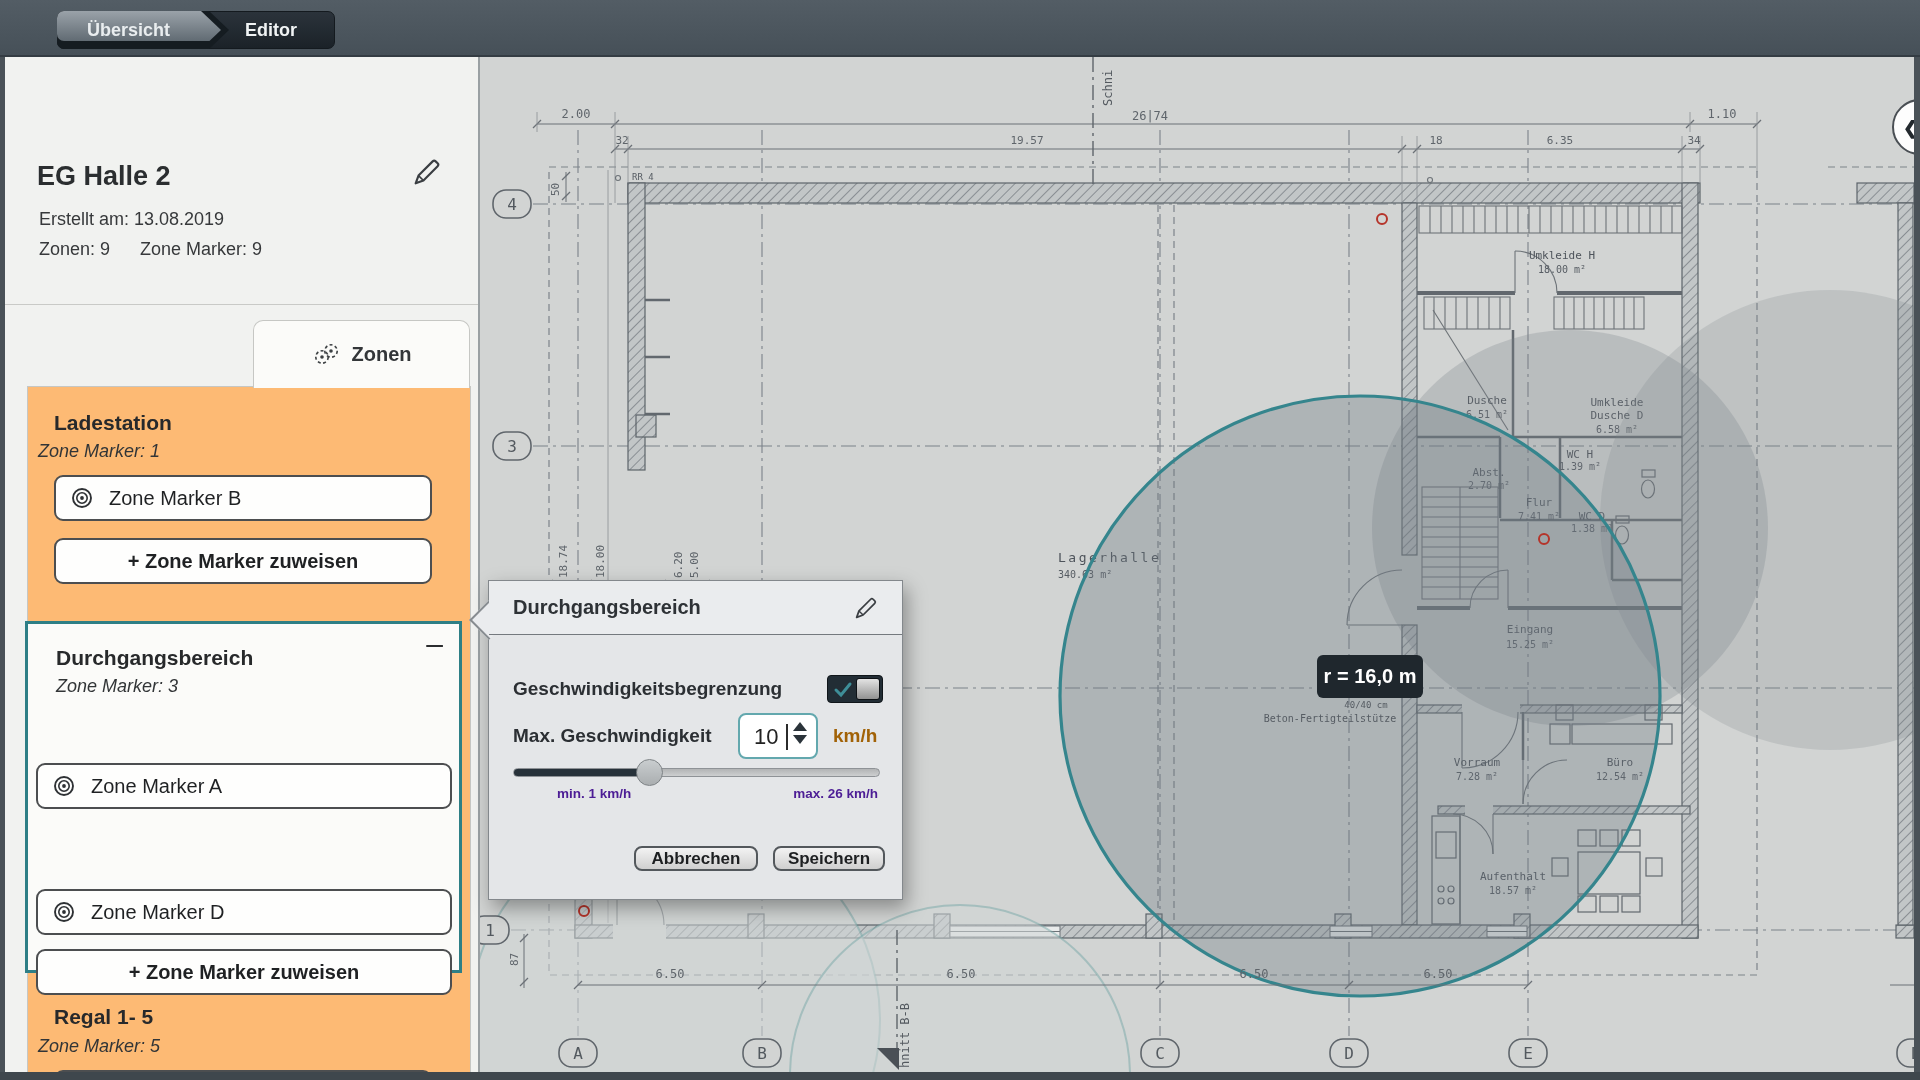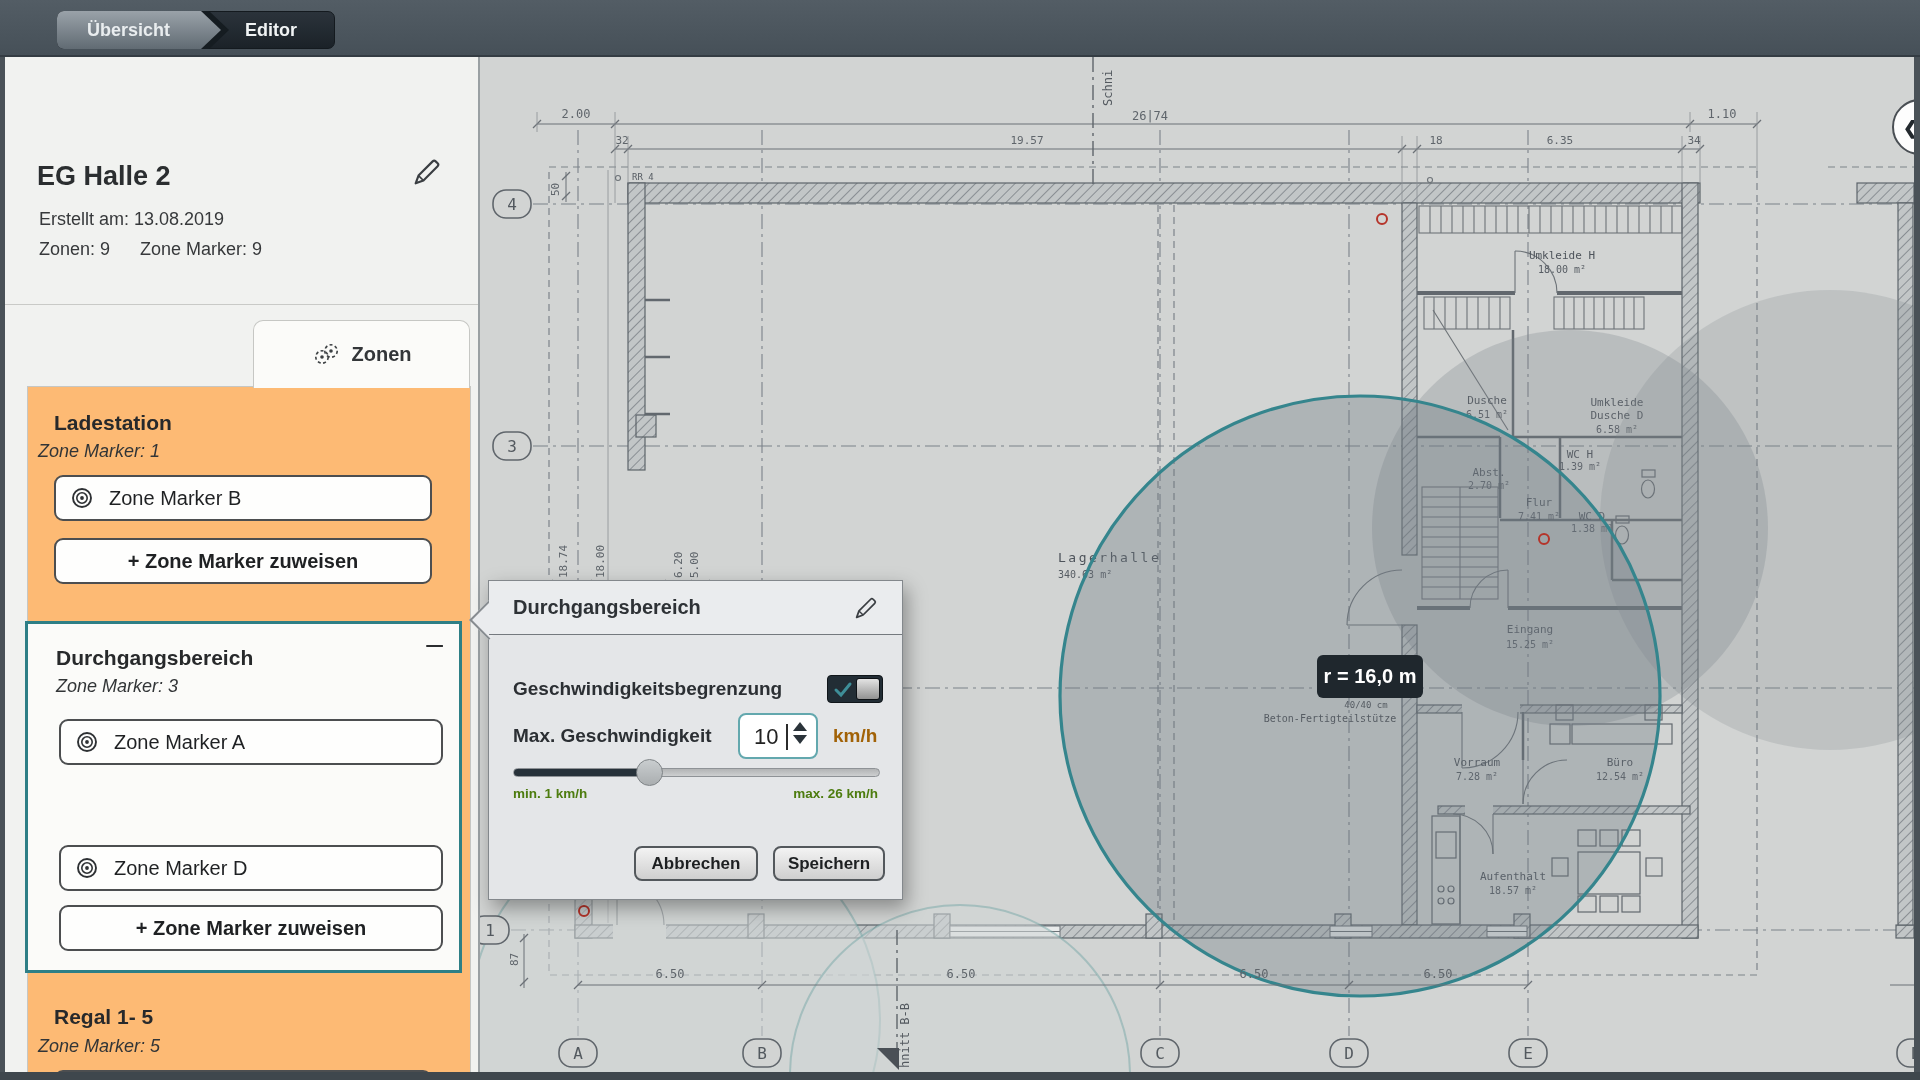--- a/index.html
+++ b/index.html
@@ -7,21 +7,21 @@
        font-family:"Liberation Sans",sans-serif;-webkit-font-smoothing:antialiased;}
   
   #topbar{position:absolute;left:0;top:0;width:1920px;height:57px;
           background:linear-gradient(#535d65,#465058);border-bottom:2px solid #343c43;box-sizing:border-box;}
   #crumb{position:absolute;left:57px;top:11px;width:278px;height:38px;}
   .crumb-base{position:absolute;left:0;top:0;width:278px;height:38px;border-radius:7px;
           background:linear-gradient(#2b333b,#1b2228);border:1px solid #141a1f;box-sizing:border-box;}
   .crumb-edge{position:absolute;left:0;top:0;width:172px;height:38px;background:#151c21;
           border-radius:7px 0 0 7px;
           clip-path:polygon(0 0,152px 0,172px 19px,152px 38px,0 38px);}
-  .crumb-seg{position:absolute;left:0;top:0;width:164px;height:38px;
+  .crumb-seg{position:absolute;left:0;top:0;width:164px;height:30px;
           background:linear-gradient(#9aa2a9,#616b73);border-radius:7px 0 0 7px;
           clip-path:polygon(0 0,144px 0,164px 19px,144px 38px,0 38px);
           color:#e9edef;font-size:18px;font-weight:bold;line-height:38px;text-align:left;padding-left:30px;box-sizing:border-box;}
   .crumb-active{position:absolute;left:188px;top:0;height:38px;line-height:38px;color:#f0f3f4;
           font-size:18px;font-weight:bold;}
   
   .frame{position:absolute;background:#4a5258;z-index:60;}
   
   #sidebar{position:absolute;left:5px;top:57px;width:475px;height:1015px;background:#f1f2f0;
            border-right:2px solid #9aa0a3;box-sizing:border-box;z-index:20;}
@@ -40,21 +40,21 @@
          border:1px solid #c6c7c4;border-bottom:none;box-sizing:border-box;z-index:2;}
   .sec-title{position:absolute;left:26px;font-size:21px;font-weight:bold;color:#27292b;}
   .sec-sub{position:absolute;left:10px;font-size:18px;font-style:italic;color:#323537;}
   .mbtn{position:absolute;left:26px;width:378px;height:46px;background:#fefefd;border:2px solid #4c4e50;
         border-radius:9px;box-sizing:border-box;display:flex;align-items:center;cursor:pointer;}
   .mbtn .lbl{font-size:20px;color:#1f2123;font-weight:500;margin-left:14px;}
   .mbtn.assign{justify-content:center;}
   .mbtn.assign .lbl{margin-left:0;font-weight:600;}
   #sec-sel{position:absolute;left:-3px;top:234px;width:437px;height:352px;border:3px solid #2e7f86;
            background:#fbfbf9;box-sizing:border-box;}
-  #sec-sel .mbtn{left:31px;width:384px;}
+  #sec-sel .mbtn{left:8px;width:416px;margin-top:44px;}
   #sec-min{position:absolute;right:16px;top:6px;font-size:30px;color:#2b2d2f;cursor:pointer;line-height:28px;}
   
   #plan{position:absolute;left:480px;top:57px;width:1434px;height:1015px;background:#d2d4d3;overflow:hidden;}
   
   .hatch{fill:url(#hat);stroke:#5d646a;stroke-width:1.2;}
   .thin{stroke:#6d7378;stroke-width:1.1;fill:none;}
   .med{stroke:#62686e;stroke-width:2.5;fill:none;}
   .thk{stroke:#62686e;stroke-width:4;fill:none;}
   .fur{stroke:#62686e;stroke-width:1.2;fill:none;}
   .dash{stroke:#7d838a;stroke-width:1.2;fill:none;stroke-dasharray:7 5;}
@@ -92,22 +92,22 @@
   .tri-up{width:0;height:0;border-left:7px solid transparent;border-right:7px solid transparent;
           border-bottom:9px solid #2a333a;margin-bottom:4px;}
   .tri-dn{width:0;height:0;border-left:7px solid transparent;border-right:7px solid transparent;
           border-top:9px solid #2a333a;}
   #unit{position:absolute;left:344px;top:144px;font-size:19px;font-weight:bold;color:#a16207;}
   #track{position:absolute;left:24px;top:187px;width:367px;height:9px;border-radius:5px;
          background:linear-gradient(#b2b4b5,#cdcfd0);border:1px solid #8e9296;box-sizing:border-box;cursor:pointer;}
   #track-fill{position:absolute;left:0;top:0;width:137px;height:100%;background:#27323a;border-radius:5px 0 0 5px;}
   #thumb{position:absolute;left:147px;top:178px;width:27px;height:27px;border-radius:50%;
          background:linear-gradient(#c9cdcf,#aaaeb0);border:1.5px solid #7e8386;box-sizing:border-box;cursor:grab;}
-  .minmax{position:absolute;top:205px;font-size:13.5px;font-weight:bold;color:#4d7c0f;}
-  .dlg-btn{position:absolute;top:265px;height:35px;background:linear-gradient(#f3f3f3,#cfcfcf);
+  .minmax{position:absolute;top:205px;font-size:13.5px;font-weight:bold;color:#4c1d95;margin-left:44px;}
+  .dlg-btn{position:absolute;top:265px;height:25px;background:linear-gradient(#f3f3f3,#cfcfcf);
          border:2px solid #53585c;border-radius:8px;font-size:17px;font-weight:bold;color:#1d1f21;
          font-family:"Liberation Sans",sans-serif;cursor:pointer;}
   
   #pan-btn{position:absolute;left:1412px;top:42px;width:56px;height:56px;border-radius:50%;background:#fdfdfd;
          border:2px solid #4a4f54;box-sizing:border-box;z-index:40;cursor:pointer;}
   #pan-btn span{position:absolute;left:9px;top:16px;font-size:18px;font-weight:bold;color:#23292e;}
   .icon{display:block;}
 </style>
 </head>
 <body>

